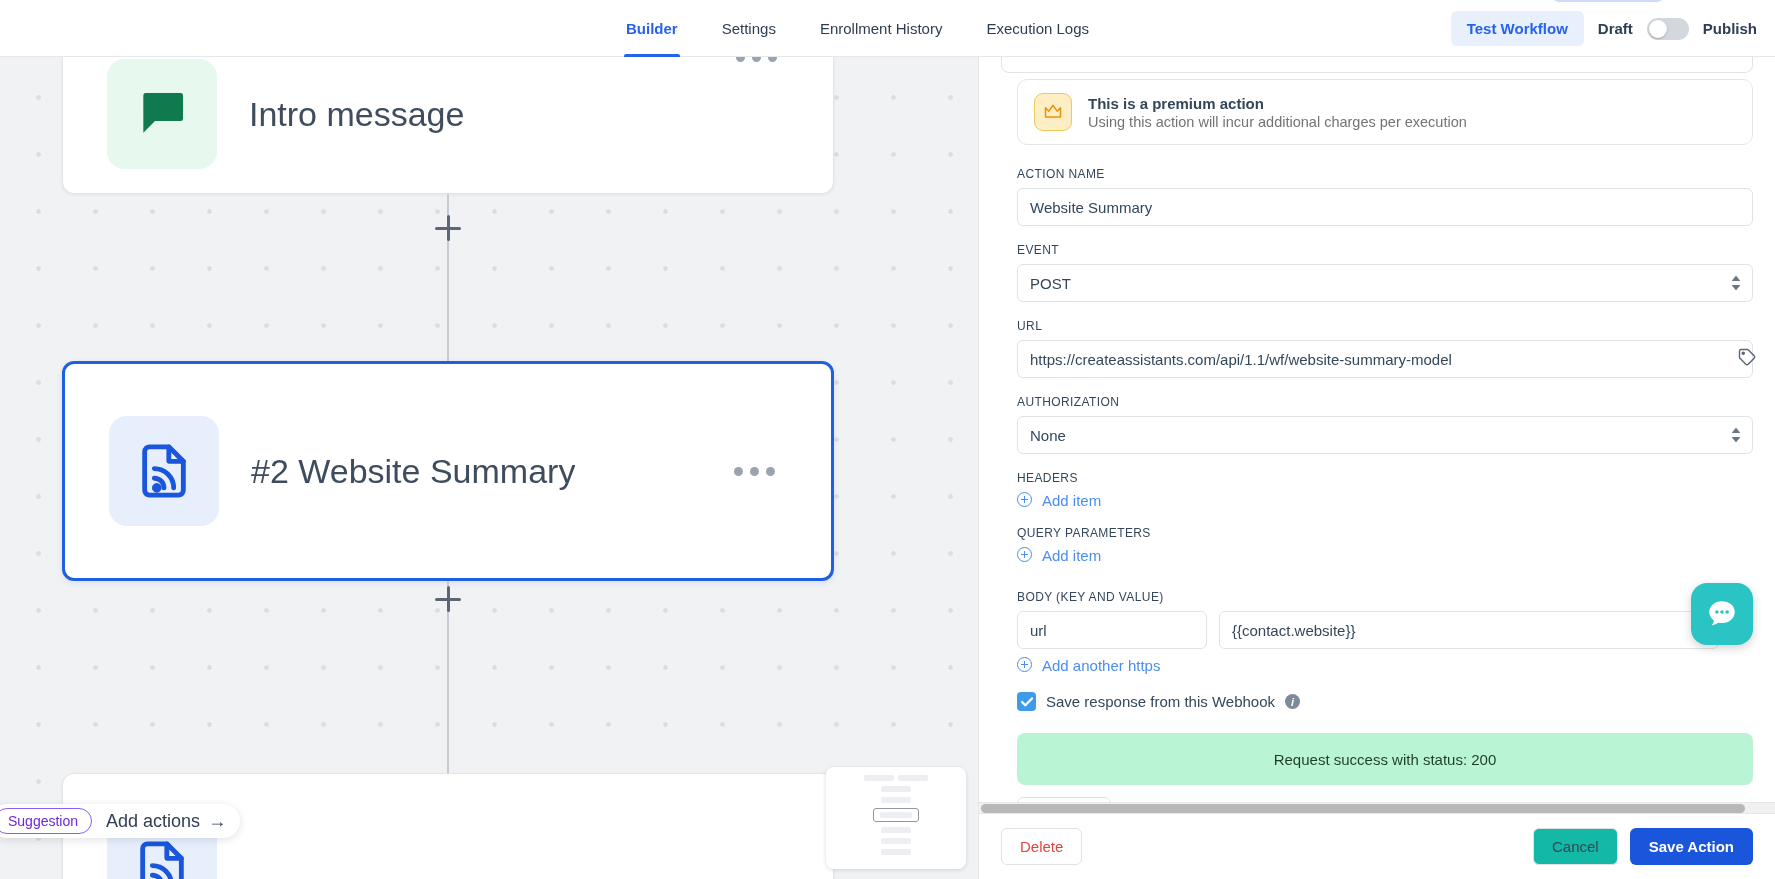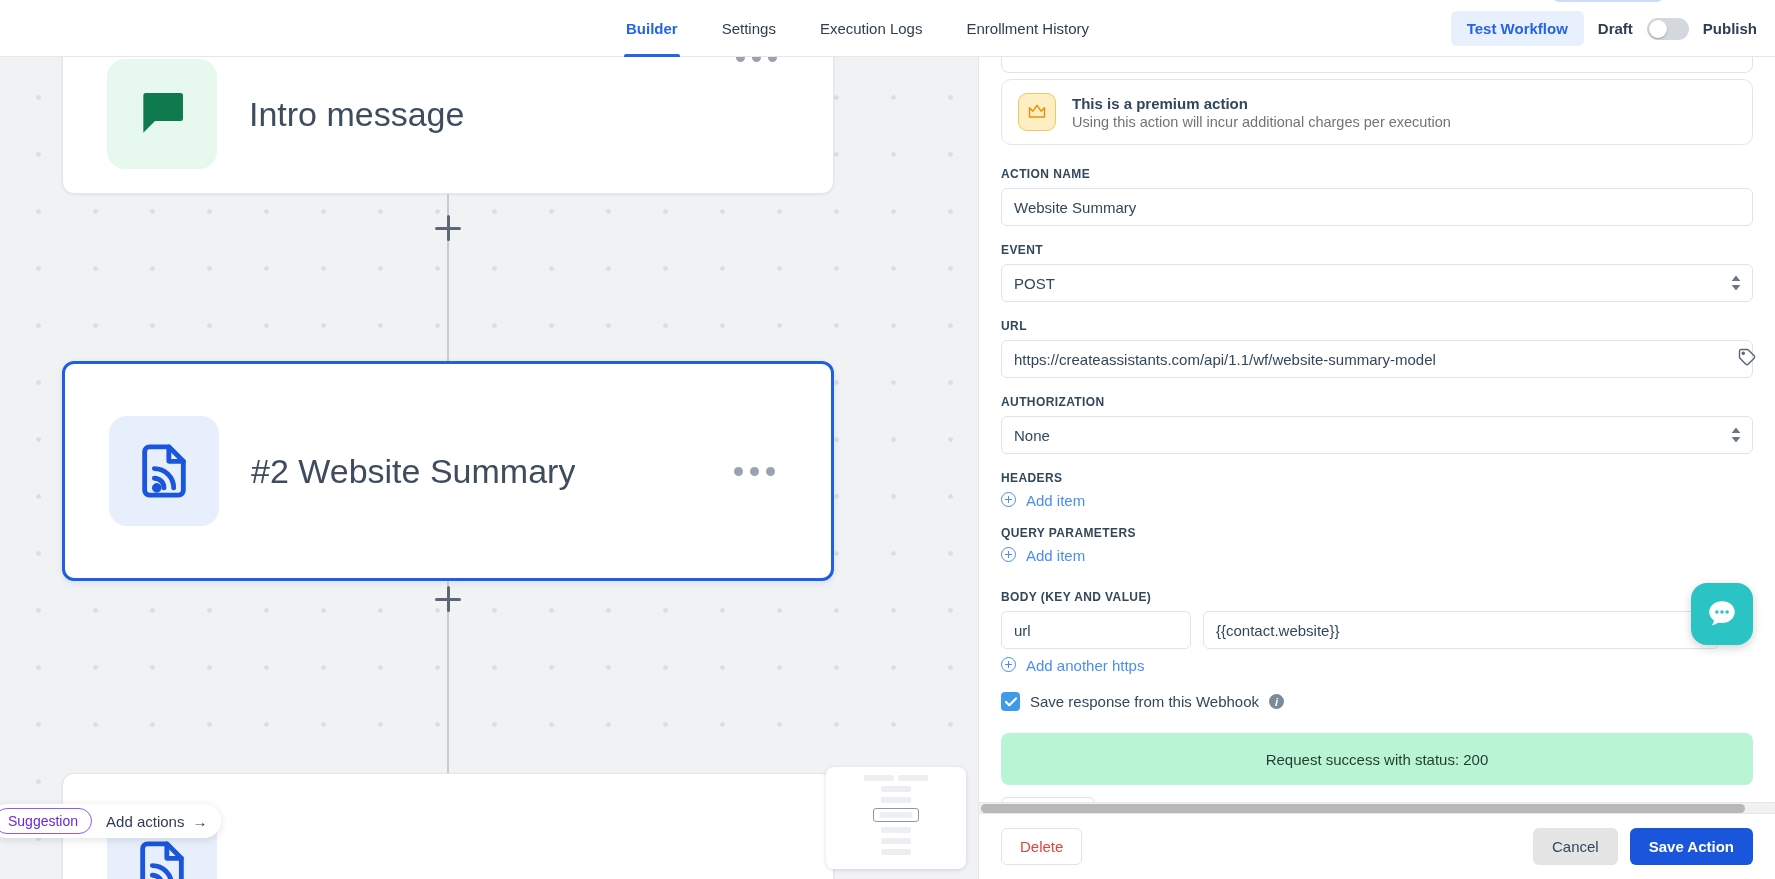--- a/index.html
+++ b/index.html
@@ -113,21 +113,21 @@
   .suggestion-bar {
     position: absolute; left: -10px; top: 747px; display: flex; align-items: center;
     background: #ffffff; border-radius: 20px; box-shadow: 0 2px 8px rgba(16,24,40,.12);
     padding: 4px 14px 4px 4px; z-index: 25;
   }
   .suggestion-pill {
     border: 1px solid #8b5cf6; color: #6d28d9; font-size: 14px;
     border-radius: 14px; padding: 4px 13px; white-space: nowrap; cursor: pointer;
   }
   .add-actions {
-    font-size: 15px; color: #2f3e53; margin-left: 14px; white-space: nowrap; cursor: pointer;
+    font-size: 18px; color: #2f3e53; margin-left: 14px; white-space: nowrap; cursor: pointer;
     display: flex; align-items: flex-end; gap: 8px;
   }
 
   
   .minimap {
     position: absolute; right: 12px; bottom: 10px; width: 140px; height: 102px;
     background: #ffffff; border-radius: 8px; box-shadow: 0 1px 4px rgba(16,24,40,.14);
     z-index: 20; padding: 8px 0;
   }
   .mm-row { display: flex; justify-content: center; gap: 4px; margin: 0 auto 5px; }
@@ -135,21 +135,21 @@
   .mm-sel { border: 1px solid #8e98a6; border-radius: 3px; padding: 3px 6px; width: 46px; margin: 0 auto 5px; }
   .mm-sel .mm-bar { width: 32px; margin: 0 auto; }
 
   
   .panel {
     position: absolute; top: 57px; right: 0; width: 797px; height: 822px;
     background: #ffffff; border-left: 1px solid #e5e7eb;
     display: flex; flex-direction: column;
   }
   .panel-body { flex: 1; overflow: hidden; position: relative; padding: 0 0 0 0; }
-  .panel-inner { padding: 0 22px 0 22px; }
+  .panel-inner { padding: 0 22px 0 38px; }
 
   .panel-top-cut {
     height: 22px; overflow: hidden; position: relative;
   }
   .panel-top-cut .ghost {
     position: absolute; top: -16px; left: 22px; right: 22px; height: 32px;
     border: 1px solid #e0e3e8; border-radius: 8px; background: #fff;
   }
 
   .premium-box {
@@ -159,21 +159,21 @@
   }
   .crown-badge {
     width: 38px; height: 38px; border-radius: 9px; background: #fdeec4;
     border: 1px solid #f2c760; display: flex; align-items: center; justify-content: center;
     flex: none;
   }
   .premium-title { font-size: 15px; font-weight: 700; color: #33475b; }
   .premium-sub { font-size: 14.5px; color: #737373; margin-top: 2px; }
 
   .field-label {
-    font-size: 12px; font-weight: 700; letter-spacing: .4px; color: #33475b;
+    font-size: 12px; font-weight: 400; letter-spacing: .4px; color: #33475b;
     text-transform: uppercase; margin-bottom: 7px;
   }
   .field-group { margin-bottom: 17px; }
   .text-input {
     width: 100%; height: 38px; border: 1px solid #dfe3e8; border-radius: 6px;
     background: #fff; font-size: 15px; color: #33475b;
     padding: 0 12px; font-family: "Liberation Sans", sans-serif;
     display: flex; align-items: center;
   }
   .select-input { position: relative; }
@@ -240,42 +240,42 @@
   .panel-footer {
     height: 66px; border-top: 1px solid #e5e7eb; background: #fff;
     display: flex; align-items: center; padding: 0 22px; flex: none;
   }
   .btn {
     font-size: 15px; border-radius: 6px; padding: 9px 18px; cursor: pointer;
     font-family: "Liberation Sans", sans-serif; border: 1px solid transparent;
     white-space: nowrap;
   }
   .btn-delete { color: #e0443e; border-color: #dfe3e8; background: #fff; }
-  .btn-cancel { color: #33475b; border-color: #dfe3e8; background: #e5e5e5; margin-left: auto; }
+  .btn-cancel { color: #33475b; border-color: #dfe3e8; background: #14b8a6; margin-left: auto; }
   .btn-save { color: #fff; background: #1a56db; margin-left: 12px; font-weight: 600; }
 
   .chat-fab {
     position: absolute; right: 22px; bottom: 78px; width: 62px; height: 62px;
     border-radius: 16px; background: #2bc4c4;
     display: flex; align-items: center; justify-content: center;
     box-shadow: 0 3px 10px rgba(0,0,0,.18); cursor: pointer; z-index: 50;
   }
 </style>
 </head>
 <body>
 
 <div id="app">
 
   <div class="topnav">
     <div class="top-cut-chip"></div>
     <div class="nav-tabs">
       <div class="nav-tab active">Builder</div>
       <div class="nav-tab">Settings</div>
+      <div class="nav-tab">Enrollment History</div>
       <div class="nav-tab">Execution Logs</div>
-      <div class="nav-tab">Enrollment History</div>
     </div>
     <div class="nav-right">
       <button class="test-workflow-btn">Test Workflow</button>
       <span class="draft-label">Draft</span>
       <div class="toggle-switch">
         <div class="toggle-knob"></div>
       </div>
       <span class="publish-label">Publish</span>
     </div>
   </div>

